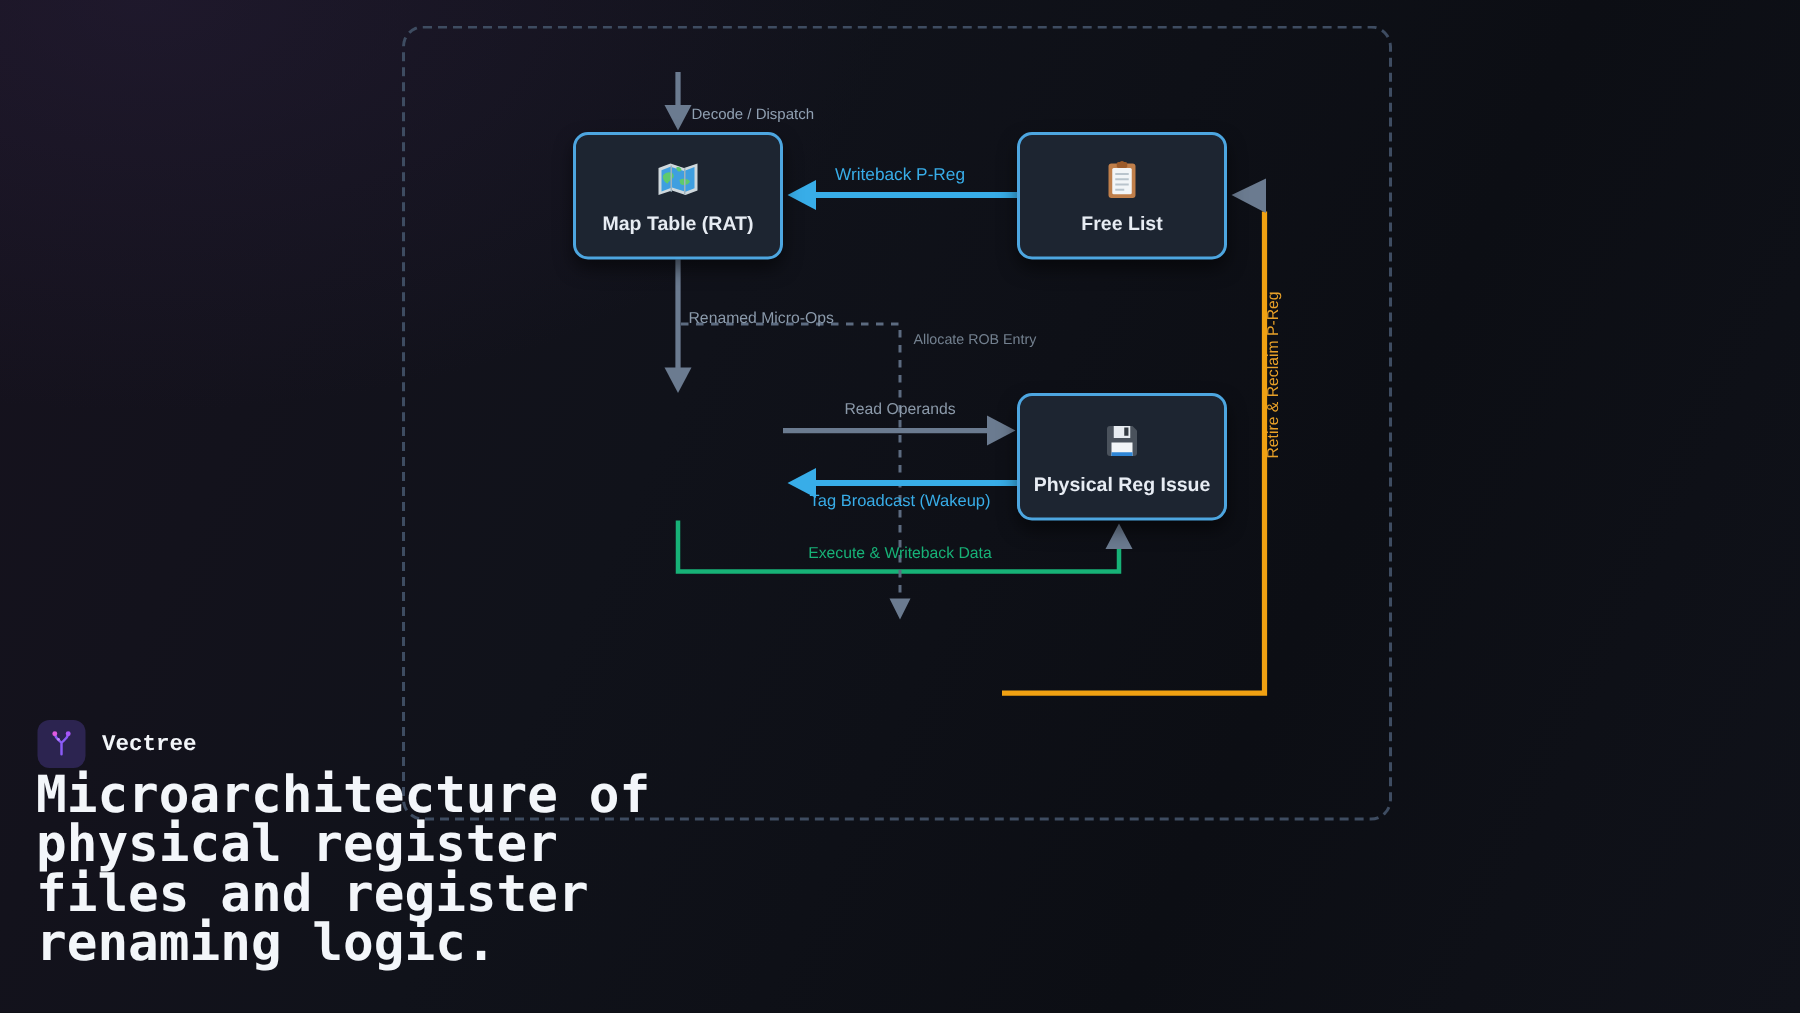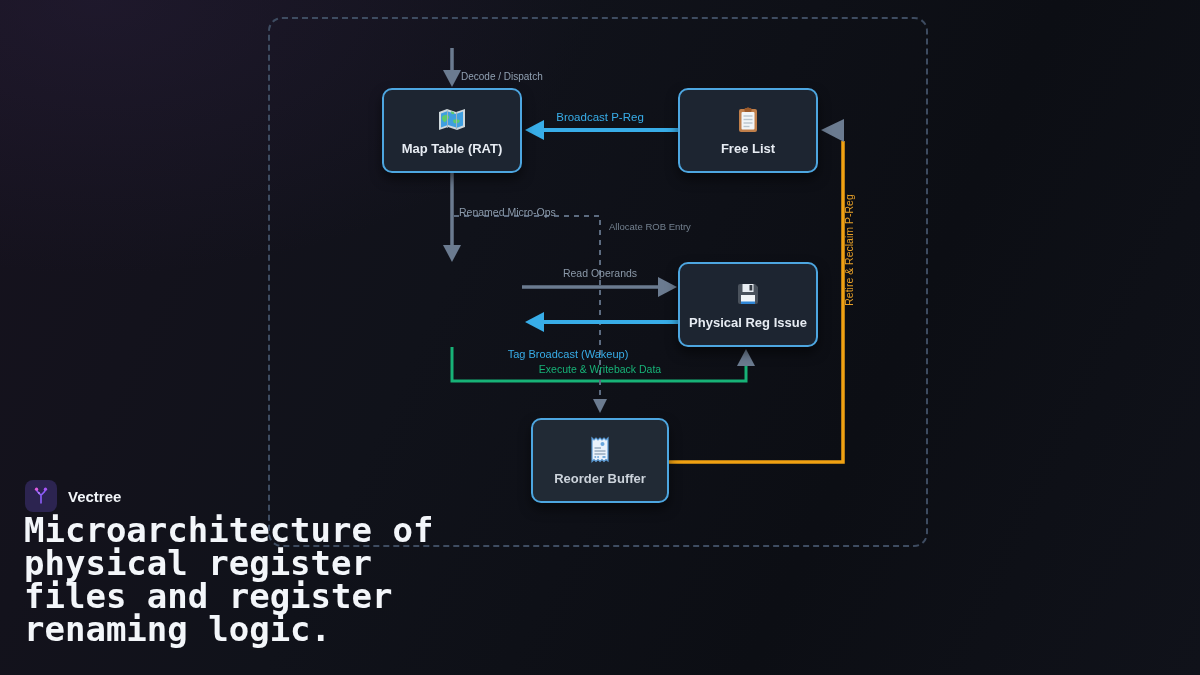--- a/index.html
+++ b/index.html
@@ -36,27 +36,27 @@
   .n-rob{left:531px;top:418px;width:138px;background:#212a35;}
   .n-rob .nlabel{color:#ccd3db;}
   .node .icon{height:30px;display:flex;align-items:center;justify-content:center;}
   
   .elabel{position:absolute;white-space:nowrap;}
   .lab-decode{left:461px;top:60px;font-size:10px;color:#90a0b2;margin-top:11px;}
   .lab-allocp{left:600px;top:111px;transform:translateX(-50%);font-size:11.5px;color:#38ade8;}
   .lab-renamed{left:459px;top:206px;font-size:10.5px;color:#8b9aab;}
   .lab-rob{left:609px;top:221px;font-size:9.5px;color:#73808f;}
   .lab-read{left:600px;top:267px;transform:translateX(-50%);font-size:10.5px;color:#8b99a9;}
-  .lab-tag{left:568px;top:328px;transform:translateX(-50%);font-size:11px;color:#38ade8;margin-top:20px;}
+  .lab-tag{left:600px;top:328px;transform:translateX(-50%);font-size:11px;color:#38ade8;}
   .lab-exec{left:600px;top:363px;transform:translateX(-50%);font-size:10.5px;color:#17b277;}
   .lab-retire{left:849px;top:250px;transform:translate(-50%,-50%) rotate(-90deg);font-size:10.5px;color:#e7a028;}
   
   .brand{position:absolute;left:25px;top:480px;display:flex;align-items:center;gap:11px;}
   .brand-logo{width:32px;height:32px;border-radius:8px;background:#2c2450;display:flex;align-items:center;justify-content:center;}
-  .brand-name{color:#f2f5f9;font-size:15px;font-weight:bold;font-family:Liberation Sans, sans-serif;text-align:center;}
+  .brand-name{color:#f2f5f9;font-size:15px;font-weight:bold;font-family:Liberation Mono, monospace;text-align:center;}
   .headline{
     position:absolute;left:24px;top:514px;width:445px;
     color:#f3f6fa;font-size:34px;line-height:33px;font-weight:bold;
     font-family:"DejaVu Sans Mono",monospace;
   }
   .card-url{
     position:absolute;right:23px;top:624px;
     color:#667080;font-size:13.5px;font-family:"DejaVu Sans Mono",monospace;letter-spacing:.2px;
   }
 </style>
@@ -134,39 +134,23 @@
         <path d="M2,4 a2,2 0 0 1 2,-2 H19 L22,5 V20 a2,2 0 0 1 -2,2 H4 a2,2 0 0 1 -2,-2 Z" fill="#4a525c"></path>
         <rect x="6.5" y="2" width="11" height="8" fill="#e8edf2"></rect>
         <rect x="13.5" y="3" width="2.8" height="5.5" fill="#333a42"></rect>
         <rect x="5" y="13" width="14" height="9" fill="#f2f5f7"></rect>
         <rect x="5" y="19.5" width="14" height="2.5" fill="#2f86d6"></rect>
       </svg>
     </span>
     <div class="nlabel">Physical Reg Issue</div>
   </div>
 
-  <div class="node n-rob">
-    <span class="icon">
-      <svg width="24" height="28" viewBox="0 0 24 28">
-        <path d="M4,2 L6,4 L8,2 L10,4 L12,2 L14,4 L16,2 L18,4 L20,2 L20,25 L18,23.5 L16,25.5 L14,23.5 L12,25.5 L10,23.5 L8,25.5 L6,23.5 L4,25.5 Z" fill="#eaf2fb" stroke="#5b9bd5" stroke-width="1.2"></path>
-        <circle cx="14.5" cy="8" r="2" fill="#6aa7dd"></circle>
-        <g stroke="#8aa0b5" stroke-width="1.3">
-          <line x1="6.5" y1="12" x2="13" y2="12"></line>
-          <line x1="6.5" y1="15" x2="17.5" y2="15"></line>
-          <line x1="6.5" y1="18" x2="17.5" y2="18"></line>
-        </g>
-        <line x1="6.5" y1="21" x2="12" y2="21" stroke="#5b9bd5" stroke-width="1.6" stroke-dasharray="1.6 1.2"></line>
-        <line x1="14.5" y1="21" x2="17.5" y2="21" stroke="#5b9bd5" stroke-width="1.6"></line>
-      </svg>
-    </span>
-    <div class="nlabel">Reorder Buffer</div>
-  </div>
 
   <div class="elabel lab-decode">Decode / Dispatch</div>
-  <div class="elabel lab-allocp">Broadcast P-Reg</div>
+  <div class="elabel lab-allocp">Writeback P-Reg</div>
   <div class="elabel lab-renamed">Renamed Micro-Ops</div>
   <div class="elabel lab-rob">Allocate ROB Entry</div>
   <div class="elabel lab-read">Read Operands</div>
   <div class="elabel lab-tag">Tag Broadcast (Wakeup)</div>
   <div class="elabel lab-exec">Execute &amp; Writeback Data</div>
   <div class="elabel lab-retire">Retire &amp; Reclaim P-Reg</div>
 
   <div class="brand">
     <span class="brand-logo">
       <svg width="22" height="22" viewBox="0 0 32 32">

